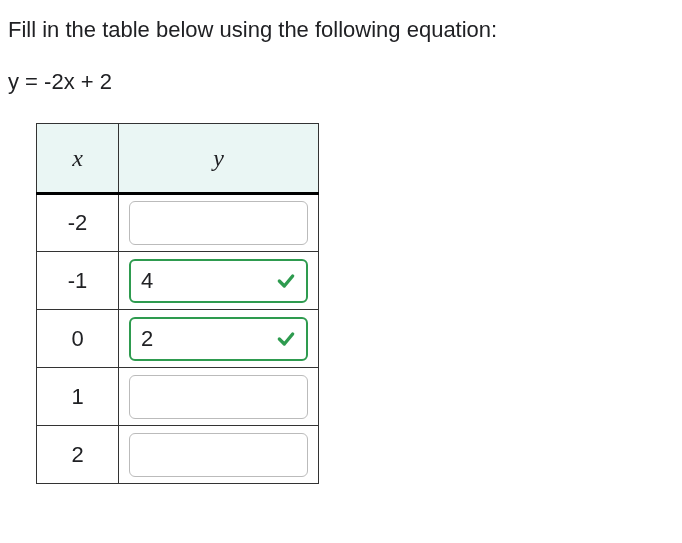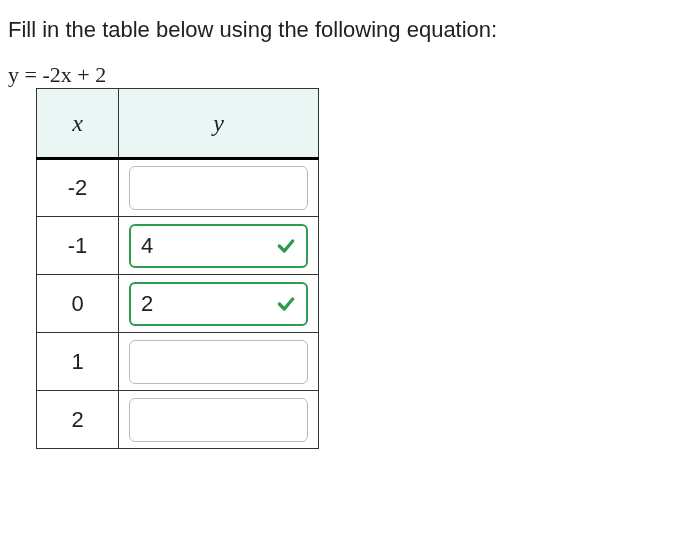--- a/index.html
+++ b/index.html
@@ -6,25 +6,25 @@
   body {
     font-family: Arial, Helvetica, sans-serif;
     background: #fff;
     padding: 12px 8px;
     width: 682px;
     color: #202124;
   }
   .instruction {
     font-size: 22px;
     line-height: 1.6;
-    margin-bottom: 15px;
+    margin-bottom: 22px;
   }
   .equation {
     font-size: 22px;
-    font-family: Liberation Serif, serif;
+    margin-bottom: 28px;
   }
   .tbl-wrap {
     margin-left: 28px;
   }
   table {
     border-collapse: collapse;
   }
   th, td {
     border: 1px solid #333;
     text-align: center;

